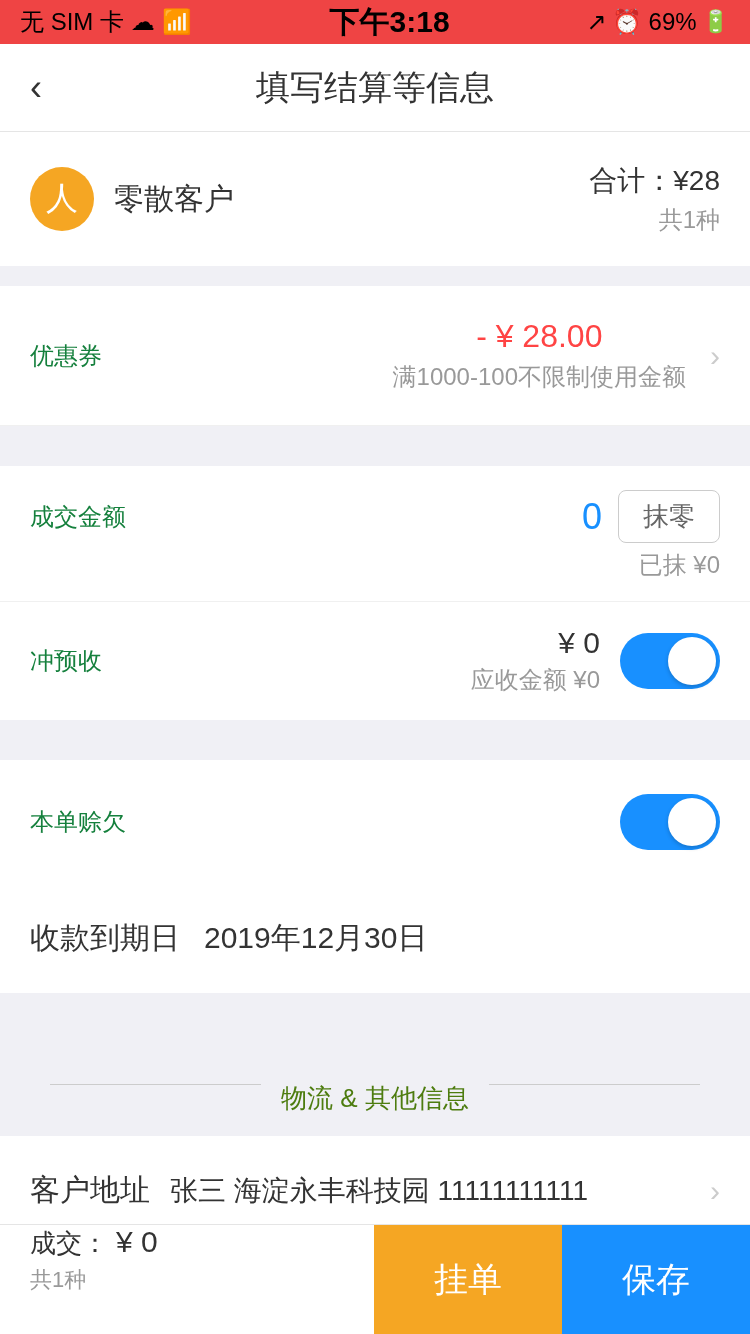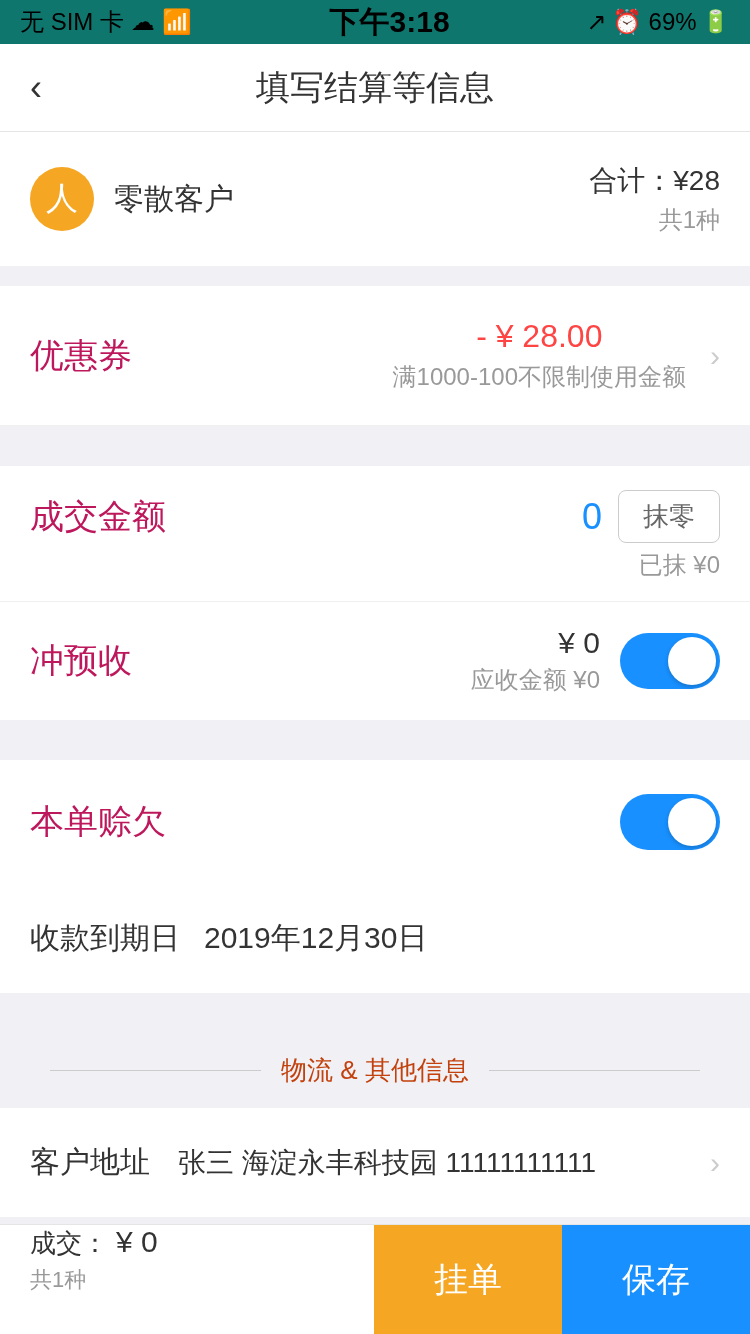--- a/index.html
+++ b/index.html
@@ -9,21 +9,21 @@
       min-height: 1334px;
       font-family: -apple-system, "PingFang SC", "Helvetica Neue", sans-serif;
       background: #f0f0f5;
       font-size: 28px;
       color: #333;
     }
 
     
     .status-bar {
       height: 44px;
-      background: #0f766e;
+      background: #ef4444;
       display: flex;
       align-items: center;
       justify-content: space-between;
       padding: 0 20px;
       font-size: 24px;
       color: #000;
     }
     .status-left { display: flex; align-items: center; gap: 8px; }
     .status-center { font-size: 30px; font-weight: 600; }
     .status-right { display: flex; align-items: center; gap: 6px; font-size: 24px; }
@@ -81,21 +81,21 @@
 
     
     .row-item {
       background: #fff;
       padding: 32px 30px;
       display: flex;
       align-items: center;
       justify-content: space-between;
       border-bottom: 1px solid #f0f0f0;
     }
-    .row-label { font-size: 34px; color: #be185d; }
+    .row-label { font-size: 24px; color: #15803d; }
     .row-right { display: flex; align-items: center; gap: 16px; text-align: right; }
     .row-right-col { text-align: center; }
     .coupon-discount { font-size: 32px; color: #ff4444; font-weight: 500; }
     .coupon-desc { font-size: 24px; color: #999; margin-top: 6px; }
     .chevron { font-size: 30px; color: #ccc; margin-left: 8px; }
 
     
     .amount-row {
       background: #fff;
       padding: 24px 30px 20px 30px;
@@ -194,29 +194,28 @@
       justify-content: center;
     }
     .logistics-header::before,
     .logistics-header::after {
       content: '';
       flex: 1;
       height: 1px;
       background: #ccc;
       margin: 0 20px;
     }
-    .logistics-title { font-size: 26px; color: #c2410c; white-space: nowrap; }
+    .logistics-title { font-size: 26px; color: #4d7c0f; white-space: nowrap; margin-top: 28px; }
 
     
     .address-row {
       background: #fff;
       padding: 34px 30px;
       display: flex;
       align-items: center;
-      gap: 8px;
     }
     .address-label { font-size: 30px; color: #333; min-width: 120px; }
     .address-value { font-size: 28px; color: #333; flex: 1; padding-left: 20px; }
 
     
     .empty-space {
       height: 300px;
       background: #f0f0f5;
     }
 

